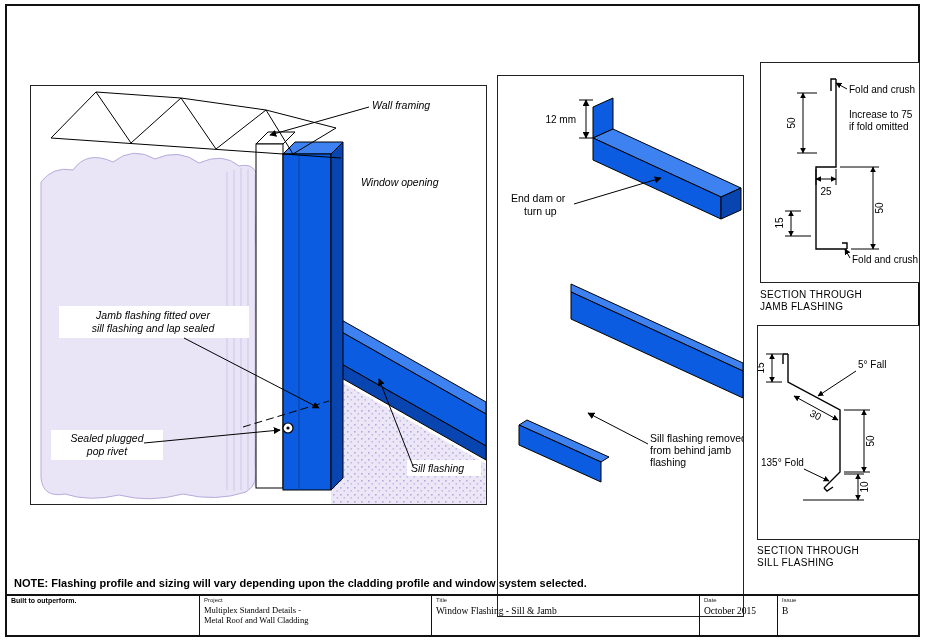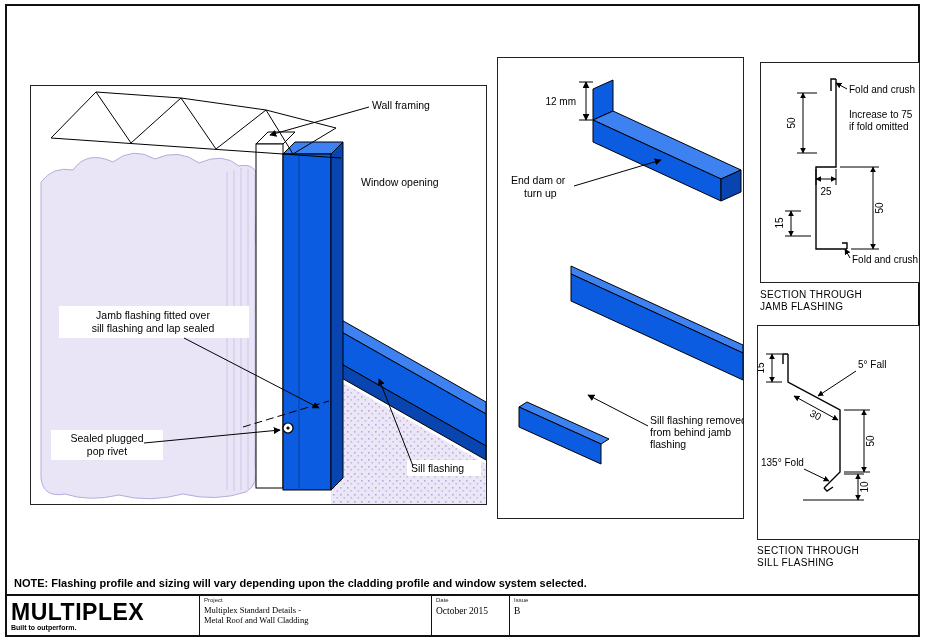--- a/index.html
+++ b/index.html
@@ -22,21 +22,21 @@
   .proj .val{font-size:8.5px;margin-top:1px;line-height:10px;}
   svg text{font-family:"Liberation Sans",sans-serif;fill:#000;}
   .lbl{font-size:10.5px;}
   .dim{font-size:10px;}
 </style>
 </head>
 <body>
 
 <div class="frame"></div>
 
-<div class="panel" style="left:30px;top:85px;width:457px;height:420px;">
+<div class="panel" style="left:30px;top:85px;width:457px;height:420px;font-style:italic;">
 <svg viewBox="0 0 455 418" width="455" height="418">
   <defs>
     <marker id="a1" viewBox="0 0 10 10" refX="9" refY="5" markerWidth="7" markerHeight="7" orient="auto-start-reverse">
       <path d="M0,0 L10,5 L0,10 z"></path>
     </marker>
     <pattern id="spk" width="7" height="7" patternUnits="userSpaceOnUse">
       <rect width="7" height="7" fill="#ece7f7"></rect>
       <rect x="1" y="2" width="1.6" height="1.6" fill="#b6a9dd"></rect>
       <rect x="4.5" y="5" width="1.6" height="1.6" fill="#c4b9e6"></rect>
     </pattern>
@@ -96,21 +96,21 @@
   <text class="lbl" x="76" y="356" text-anchor="middle">Sealed plugged</text>
   <text class="lbl" x="76" y="369" text-anchor="middle">pop rivet</text>
   <line x1="113" y1="357" x2="249" y2="344" stroke="#000" stroke-width="1" marker-end="url(#a1)"></line>
 
   <rect x="376" y="374" width="74" height="16" fill="#fff"></rect>
   <text class="lbl" x="380" y="386">Sill flashing</text>
   <line x1="382" y1="380" x2="348" y2="293" stroke="#000" stroke-width="1" marker-end="url(#a1)"></line>
 </svg>
 </div>
 
-<div class="panel" style="left:497px;top:57px;width:247px;height:462px;">
+<div class="panel" style="left:497px;top:75px;width:247px;height:542px;">
 <svg viewBox="0 0 245 428" width="245" height="428">
   <defs>
     <marker id="a2" viewBox="0 0 10 10" refX="9" refY="5" markerWidth="7" markerHeight="7" orient="auto-start-reverse">
       <path d="M0,0 L10,5 L0,10 z"></path>
     </marker>
   </defs>
 
   <polygon stroke="#000" stroke-width="1" points="95,62 115,53 115,22 95,31" fill="#0b5ce0"></polygon>
 
   <polygon stroke="#000" stroke-width="1" points="95,62 115,53 243,112 223,121" fill="#3d82f0"></polygon>
@@ -245,28 +245,31 @@
 </div>
 <div class="caption" style="left:757px;top:545px;width:163px;">
   <div>SECTION THROUGH</div>
   <div>SILL FLASHING</div>
 </div>
 
 <div class="note">NOTE: Flashing profile and sizing will vary depending upon the cladding profile and window system selected.</div>
 
 <div class="tblock">
   <div class="tcell" style="width:193px;">
-    <div class="logo">MULTIPLEX</div>
     <div class="tagline">Built to outperform.</div>
   </div>
   <div class="tcell proj" style="width:232px;">
     <span class="mini">Project</span>
     <span class="val">Multiplex Standard Details -</span>
     <span class="val" style="margin-top:0;">Metal Roof and Wall Cladding</span>
   </div>
+  <div class="tcell" style="width:268px;">
+    <span class="mini">Title</span>
+    <span class="val">Window Flashing - Sill &amp; Jamb</span>
+  </div>
   <div class="tcell" style="width:78px;">
     <span class="mini">Date</span>
     <span class="val">October 2015</span>
   </div>
   <div class="tcell" style="width:55px;">
     <span class="mini">Issue</span>
     <span class="val">B</span>
   </div>
 </div>
 

